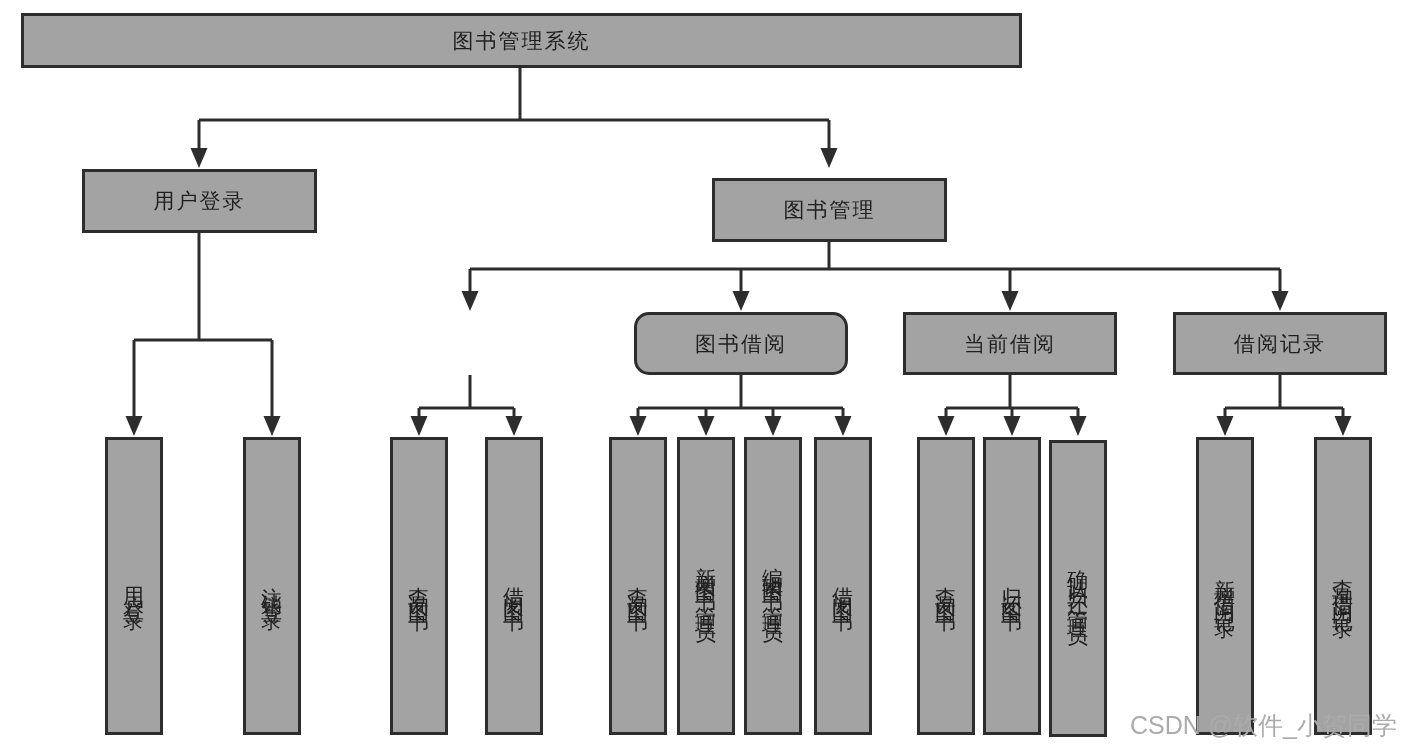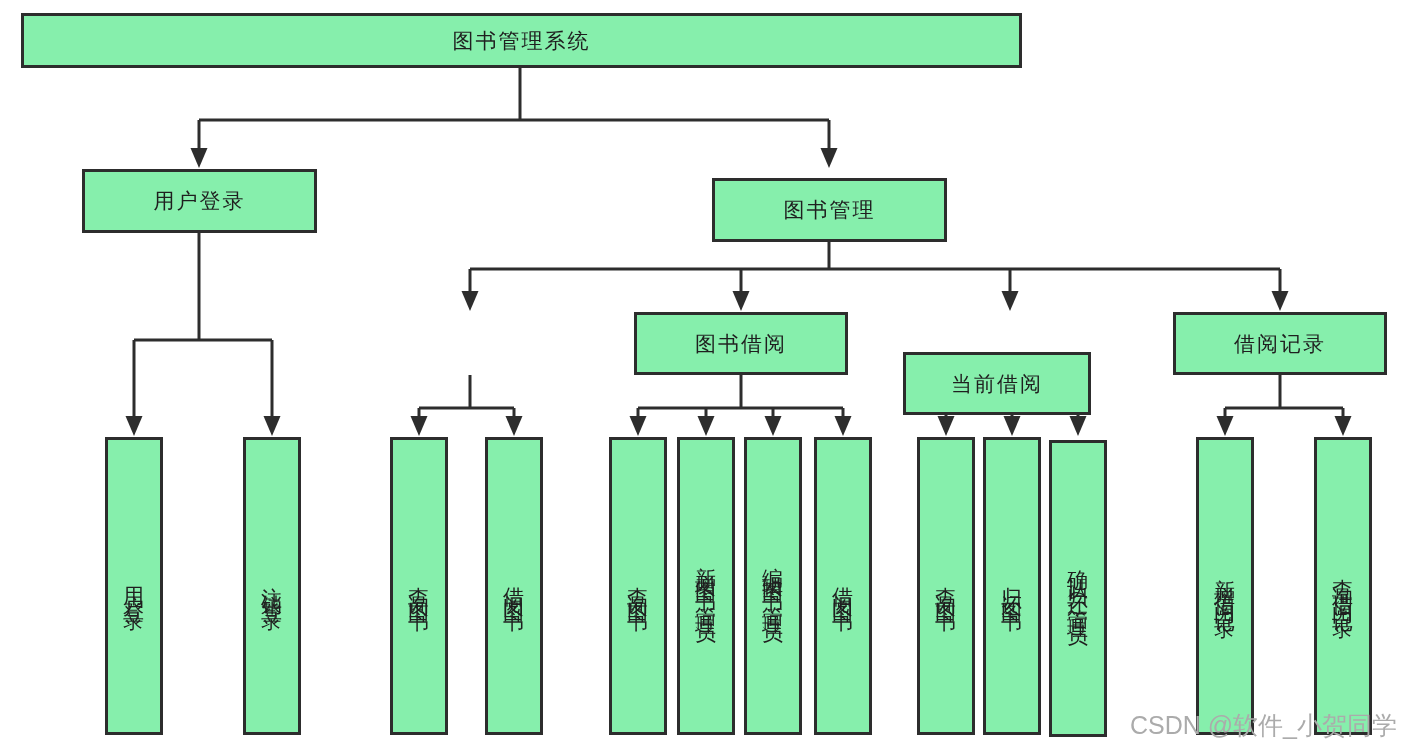--- a/index.html
+++ b/index.html
@@ -16,21 +16,21 @@
     background:var(--background);
     overflow:hidden;
   }
   .connectors{position:absolute;left:0;top:0;width:1405px;height:747px;}
   .connectors line{stroke:var(--line);stroke-width:3;}
   .connectors polygon{fill:var(--line);}
   .node{
     position:absolute;
     box-sizing:border-box;
     border:3px solid var(--line);
-    background:#86efac;
+    background:#a3a3a3;
     display:flex;align-items:center;justify-content:center;
     color:var(--text);
     font-size:21px;
     letter-spacing:2px;
     text-align:right;
     z-index:2;
   }
   .leaf{
     writing-mode:vertical-rl;
     text-orientation:mixed;
@@ -126,22 +126,22 @@
       <line x1="1343" y1="408" x2="1343" y2="420"></line>
       <polygon points="1334.5,416 1351.5,416 1343,436"></polygon>
     </g>
   </svg>
 
   <div class="node" style="left:21px;top:13px;width:1001px;height:55px;">图书管理系统</div>
 
   <div class="node" style="left:82px;top:169px;width:235px;height:64px;">用户登录</div>
   <div class="node" style="left:712px;top:178px;width:235px;height:64px;font-family:Liberation Mono, monospace;">图书管理</div>
 
-  <div class="node" style="left:634px;top:312px;width:214px;height:63px;">图书借阅</div>
-  <div class="node" style="left:903px;top:312px;width:188px;height:63px;margin-top:40px;">当前借阅</div>
+  <div class="node" style="left:634px;top:312px;width:214px;height:63px;border-radius:15px;">图书借阅</div>
+  <div class="node" style="left:903px;top:312px;width:214px;height:63px;">当前借阅</div>
   <div class="node" style="left:1173px;top:312px;width:214px;height:63px;">借阅记录</div>
 
   <div class="node leaf" style="left:105px;top:437px;width:58px;height:298px;">用户登录</div>
   <div class="node leaf" style="left:243px;top:437px;width:58px;height:298px;">注销登录</div>
 
   <div class="node leaf" style="left:390px;top:437px;width:58px;height:298px;">查询图书</div>
   <div class="node leaf" style="left:485px;top:437px;width:58px;height:298px;">借阅图书</div>
 
   <div class="node leaf" style="left:609px;top:437px;width:58px;height:298px;">查询图书</div>
   <div class="node leaf" style="left:677px;top:437px;width:58px;height:298px;">新增图书（管理员）</div>

